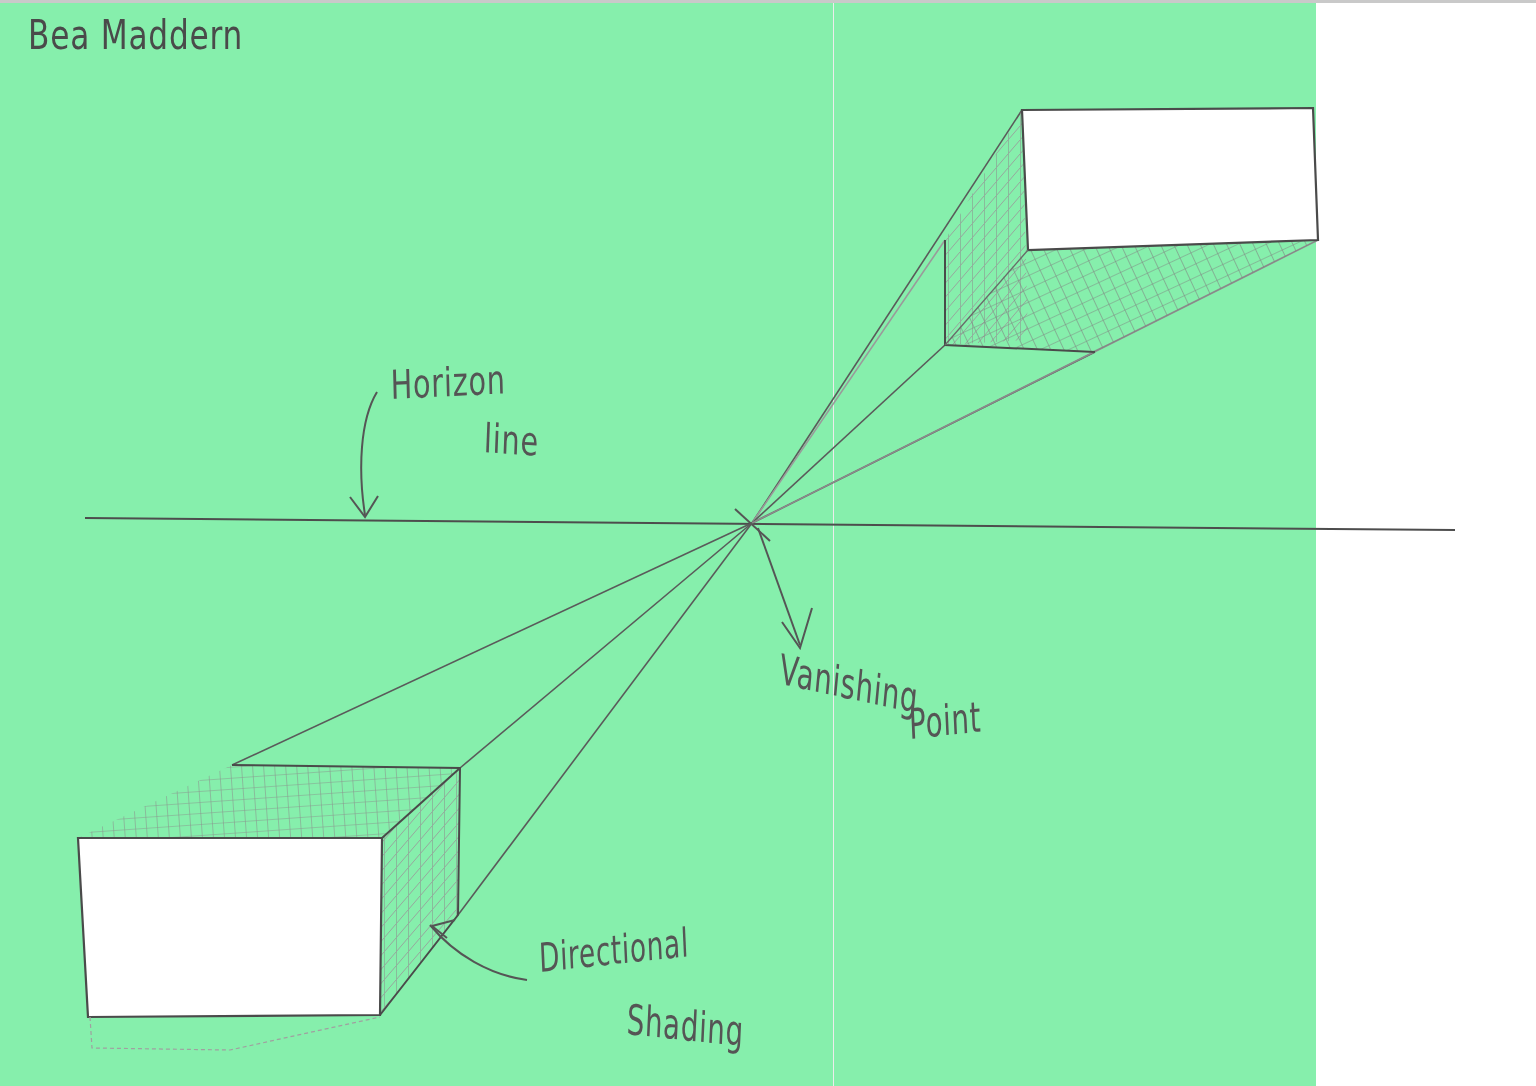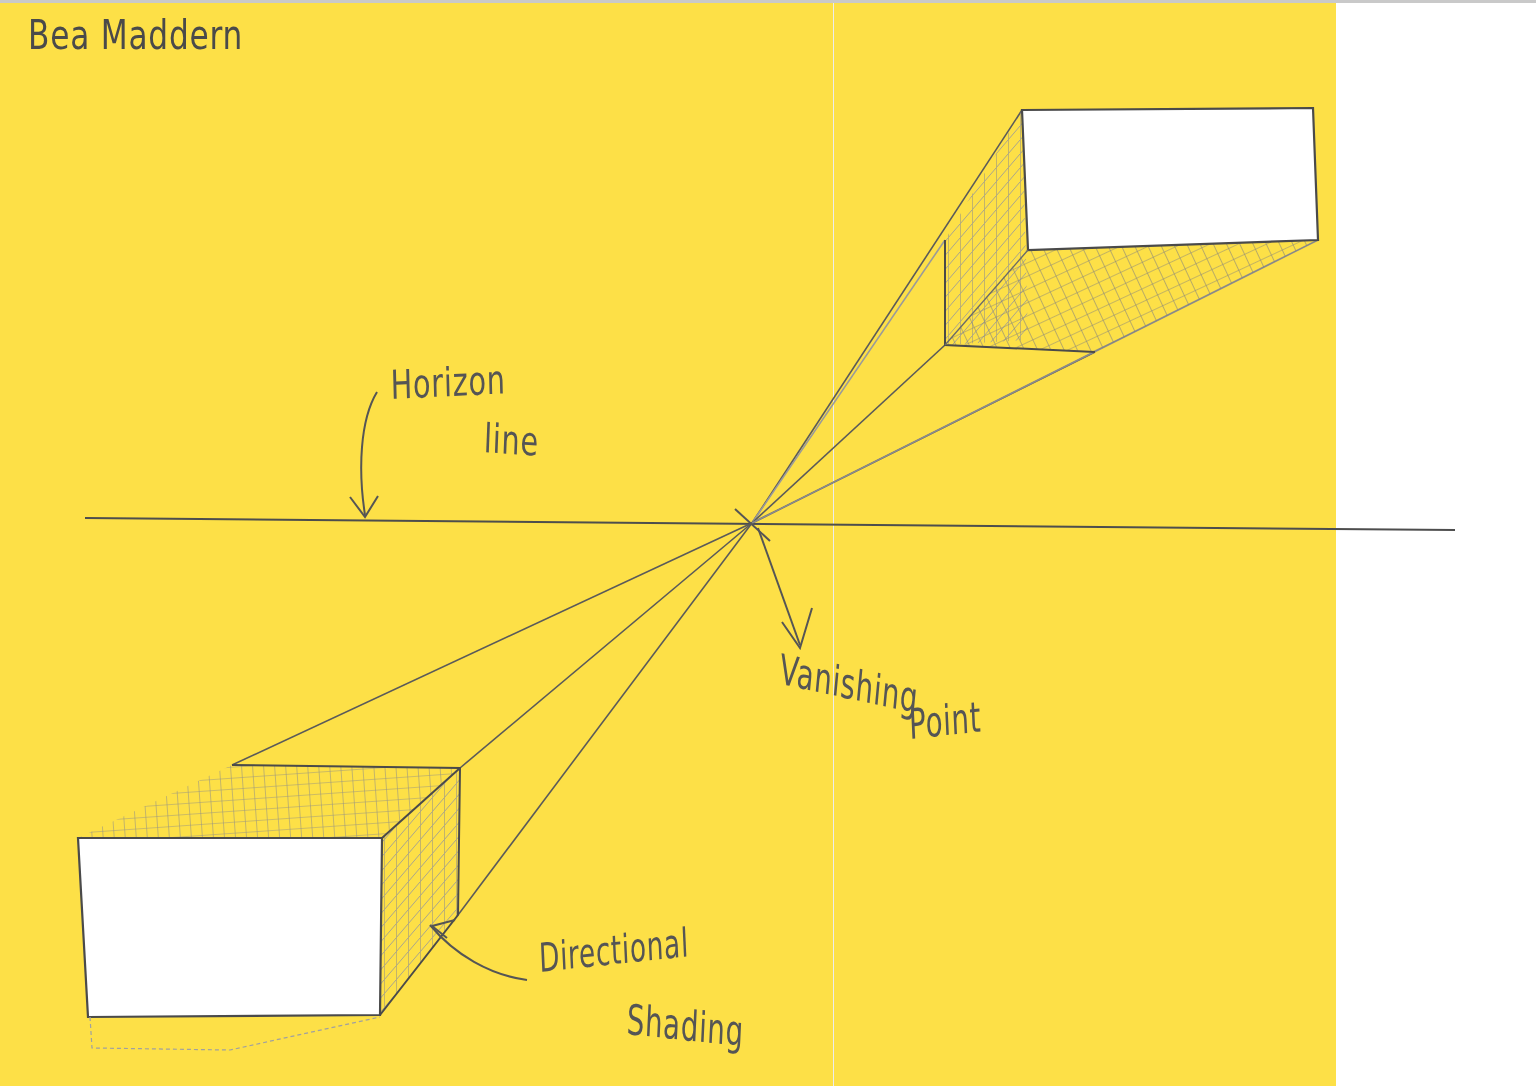--- a/index.html
+++ b/index.html
@@ -1,20 +1,19 @@
 <!DOCTYPE html>
 <html><head>
   <meta charset="utf-8">
   <style>
     html, body { margin: 0; padding: 0; background: #ffffff; }
     body { width: 1536px; height: 1086px; overflow: hidden; position: relative; }
     .sheet {
       position: absolute; left: 0; top: 0; width: 1316px; height: 1086px;
-      background: #fde047;
-      padding-left: 20px;
+      background: #86efac;
     }
     .top-edge { position: absolute; left: 0; top: 0; width: 1536px; height: 3px; background: #c9c9c9; }
     .fold-line { position: absolute; left: 833px; top: 3px; width: 1px; height: 1083px; background: #ececec; }
     svg.drawing { position: absolute; left: 0; top: 0; }
     .hand {
       position: absolute;
       font-family: "DejaVu Sans", sans-serif;
       color: #555;
       font-weight: normal;
       letter-spacing: 1px;

